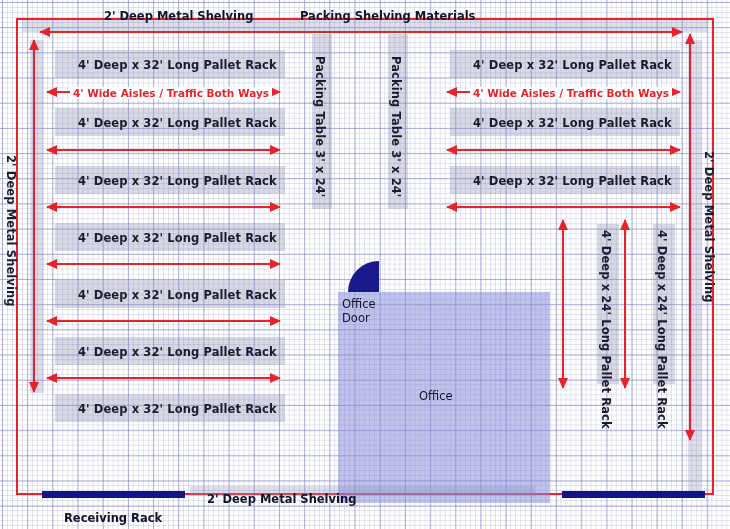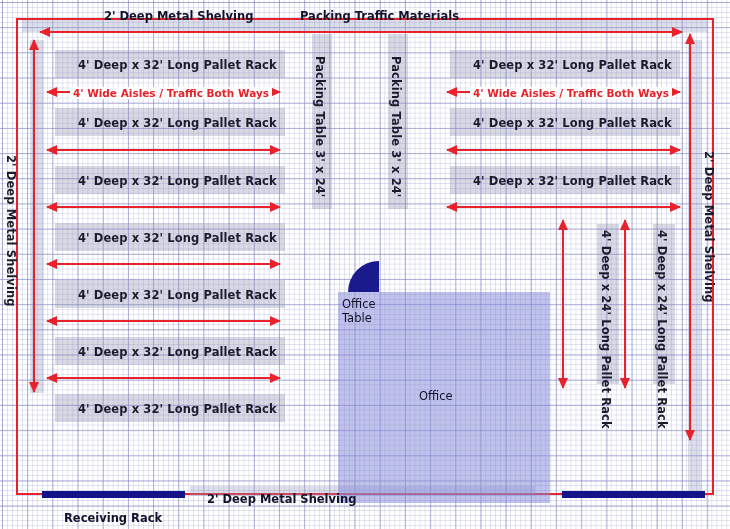--- a/index.html
+++ b/index.html
@@ -125,21 +125,21 @@
 <div id="plan">
 
   <div class="building" style="left:16px;top:18px;width:698px;height:477px;"></div>
 
   <div class="shelf" style="left:22px;top:20px;width:686px;height:12px;"></div>
   <div class="shelf" style="left:30px;top:40px;width:14px;height:353px;"></div>
   <div class="shelf" style="left:688px;top:40px;width:14px;height:453px;"></div>
   <div class="shelf" style="left:190px;top:486px;width:345px;height:10px;"></div>
 
   <div class="top-label" style="left:104px;top:9px;">2' Deep Metal Shelving</div>
-  <div class="top-label" style="left:300px;top:9px;">Packing Traffic Materials</div>
+  <div class="top-label" style="left:300px;top:9px;">Packing Shelving Materials</div>
 
   <div class="rack-label vlabel" style="left:18px;top:155px;transform:rotate(90deg);font-weight:bold;">2' Deep Metal Shelving</div>
 
   <div class="rack-label vlabel" style="left:716px;top:151px;transform:rotate(90deg);font-weight:bold;">2' Deep Metal Shelving</div>
 
   <div class="rack" style="left:55px;top:50px;width:230px;height:28px;"></div>
   <div class="rack-label" style="left:78px;top:58px;">4' Deep x 32' Long Pallet Rack</div>
 
   <div class="rack" style="left:55px;top:108px;width:230px;height:28px;"></div>
   <div class="rack-label" style="left:78px;top:116px;">4' Deep x 32' Long Pallet Rack</div>
@@ -176,21 +176,21 @@
 
   <div class="rack" style="left:597px;top:224px;width:22px;height:160px;"></div>
   <div class="rack-label vlabel" style="left:613px;top:230px;transform:rotate(90deg);">4' Deep x 24' Long Pallet Rack</div>
 
   <div class="rack" style="left:653px;top:224px;width:22px;height:160px;"></div>
   <div class="rack-label vlabel" style="left:669px;top:230px;transform:rotate(90deg);">4' Deep x 24' Long Pallet Rack</div>
 
   <div class="office" style="left:338px;top:292px;width:212px;height:211px;"></div>
   <div class="office-door-arc" style="left:348px;top:261px;width:31px;height:31px;"></div>
   <div class="office-label" style="left:342px;top:297px;">Office</div>
-  <div class="office-label" style="left:342px;top:311px;">Table</div>
+  <div class="office-label" style="left:342px;top:311px;">Door</div>
   <div class="office-label" style="left:419px;top:389px;">Office</div>
 
   <div class="door-bar" style="left:42px;top:491px;width:143px;height:7px;"></div>
   <div class="door-label" style="left:64px;top:511px;">Receiving Rack</div>
 
   <div class="door-bar" style="left:562px;top:491px;width:143px;height:7px;"></div>
   <div class="door-label" style="left:572px;top:537px;">Shipping Pickup Door</div>
 
   <div class="top-label" style="left:207px;top:492px;">2' Deep Metal Shelving</div>
 

